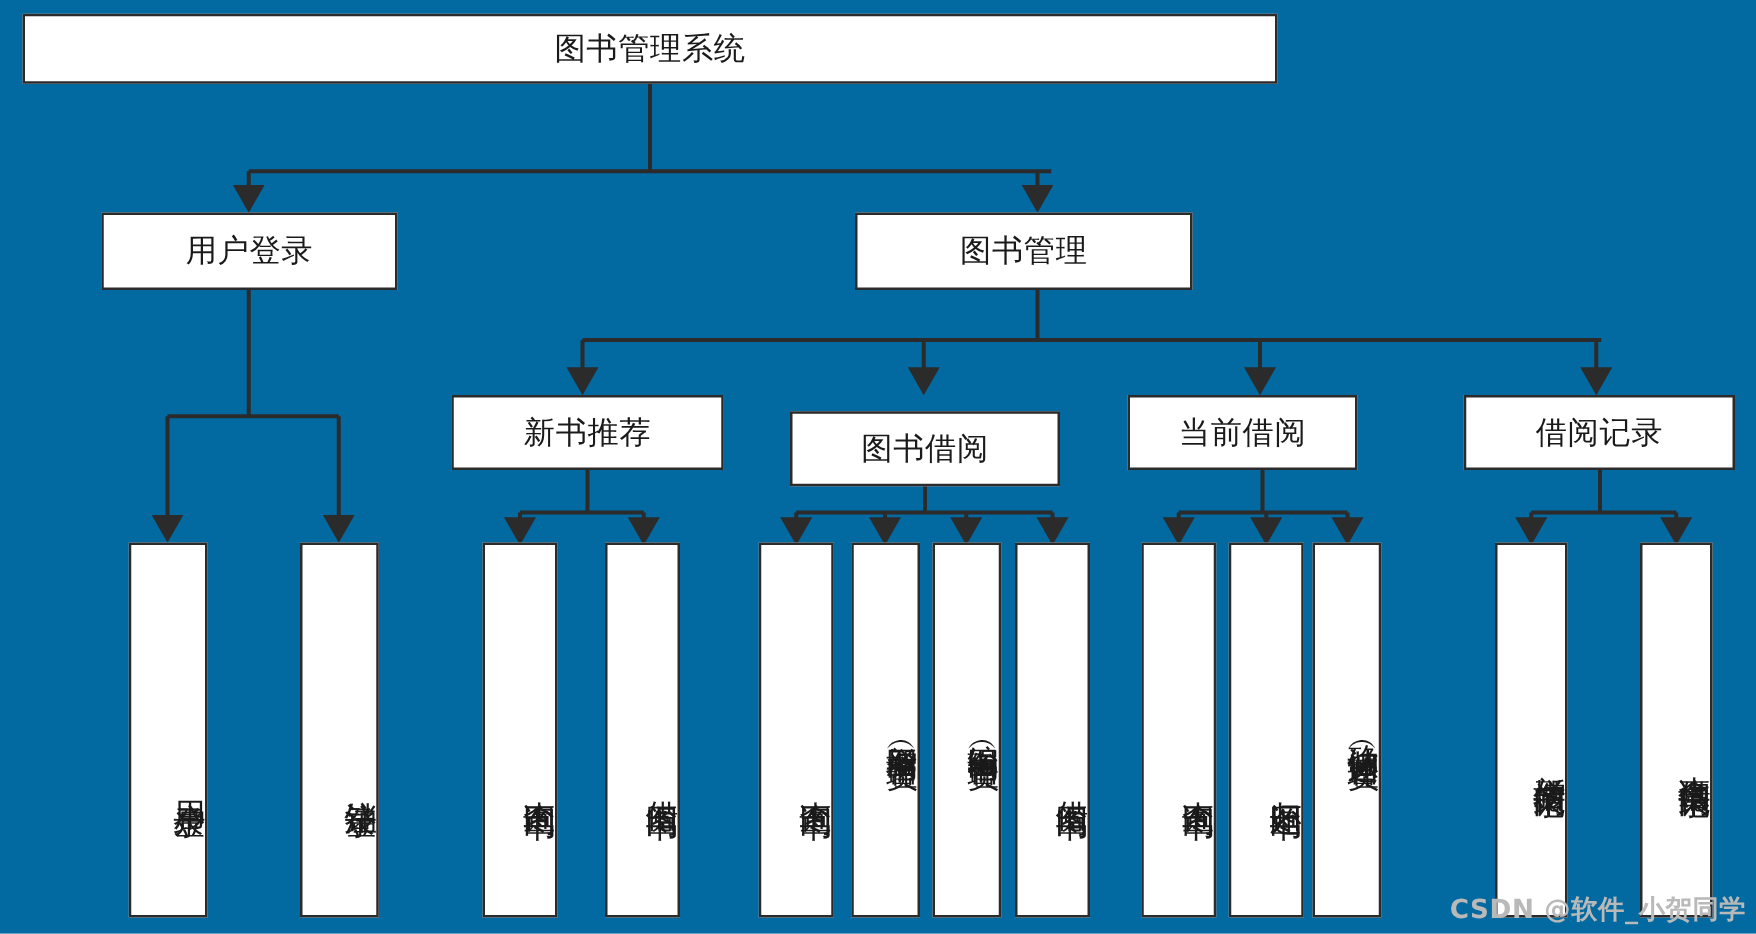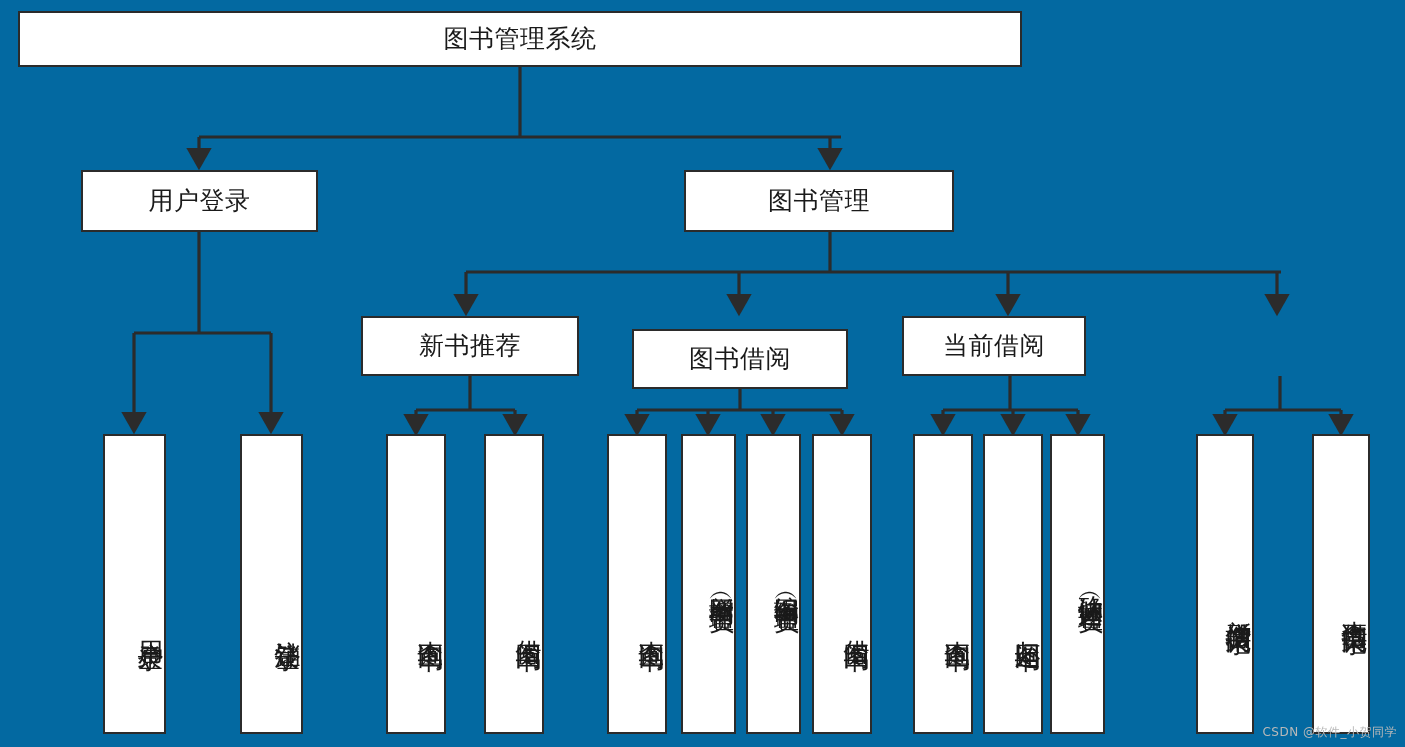--- a/index.html
+++ b/index.html
@@ -58,25 +58,26 @@
   .vtext {
     display: block;
     writing-mode: vertical-rl;
     text-orientation: upright;
     -webkit-text-orientation: upright;
   }
   #watermark {
     position: absolute;
     right: 8px;
     bottom: 6px;
-    font-size: 12px;
+    font-size: 21px;
     color: #b9b9b9;
     letter-spacing: 0.5px;
     white-space: nowrap;
     font-family: "DejaVu Sans", "Liberation Sans", sans-serif;
+    font-weight: bold;
   }
 </style>
 </head>
 <body>
 
 <div id="canvas">
 
   <svg id="diagram-svg" viewBox="0 0 1405 747" xmlns="http://www.w3.org/2000/svg">
     <defs>
       <marker id="arrow" markerWidth="10" markerHeight="10" refX="3.2" refY="4" orient="auto" markerUnits="strokeWidth">
@@ -140,20 +141,23 @@
 
   <div class="node node-h" style="left:361px; top:316px; width:218px; height:60px;">
     <span>新书推荐</span>
   </div>
   <div class="node node-h" style="left:632px; top:316px; width:216px; height:60px;margin-top:13px;">
     <span>图书借阅</span>
   </div>
   <div class="node node-h" style="left:902px; top:316px; width:184px; height:60px;">
     <span>当前借阅</span>
   </div>
+  <div class="node node-h" style="left:1171px; top:316px; width:217px; height:60px;">
+    <span>借阅记录</span>
+  </div>
 
   <div class="node node-v" style="left:103px; top:434px; width:63px; height:300px; padding-top:86px;">
     <span class="vtext">用户登录</span>
   </div>
   <div class="node node-v" style="left:240px; top:434px; width:63px; height:300px; padding-top:86px;">
     <span class="vtext">注销登录</span>
   </div>
 
   <div class="node node-v" style="left:386px; top:434px; width:60px; height:300px; padding-top:86px;">
     <span class="vtext">查询图书</span>

